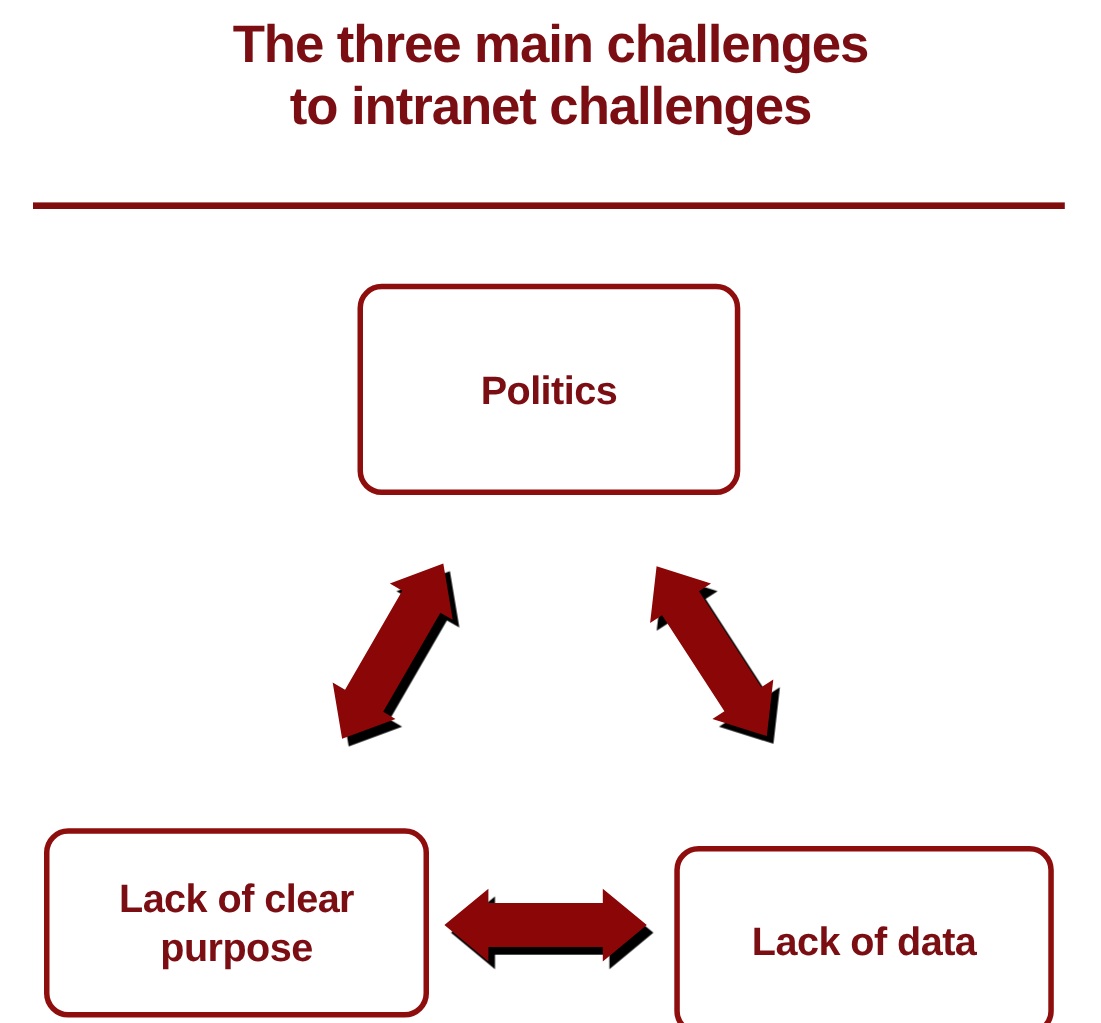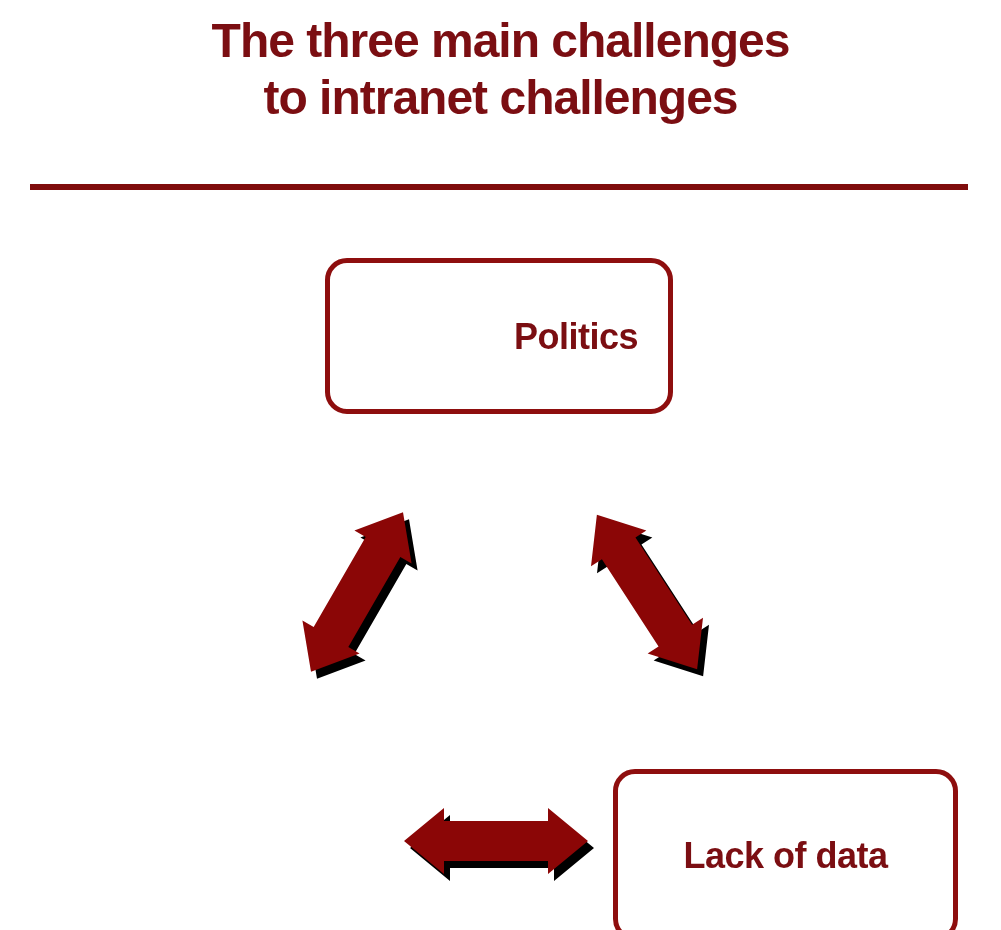--- a/index.html
+++ b/index.html
@@ -47,21 +47,21 @@
     text-align: center;
     color: #7b0e12;
     font-size: 36px;
     font-weight: bold;
     line-height: 45px;
     letter-spacing: -0.5px;
   }
   .node-box .node-label {
     padding: 0 30px;
   }
-  #box-politics { left: 325px; top: 258px; width: 348px; height: 156px; justify-content: flex-end; }
+  #box-politics { left: 325px; top: 258px; width: 348px; height: 192px; }
   #box-purpose  { left: 40px;  top: 753px; width: 350px; height: 172px; }
   #box-data     { left: 613px; top: 753px; width: 345px; height: 172px; margin-top: 16px; }
   .arrow-svg {
     position: absolute;
     filter: drop-shadow(6px 7px 0 #000000);
   }
   .arrow-svg polygon {
     fill: #8b0606;
   }
   #arrow-left  { left: 270px; top: 490px; }
@@ -77,20 +77,23 @@
     <div>The three main challenges</div>
     <div>to intranet challenges</div>
   </div>
 
   <div class="divider"></div>
 
   <div class="node-box" id="box-politics">
     <span class="node-label">Politics</span>
   </div>
 
+  <div class="node-box" id="box-purpose">
+    <span class="node-label">Lack of clear purpose</span>
+  </div>
 
   <div class="node-box" id="box-data">
     <span class="node-label">Lack of data</span>
   </div>
 
   <svg class="arrow-svg" id="arrow-left" width="200" height="220" viewBox="0 0 200 220">
     <g transform="rotate(-60 87 102)">
       <polygon points="-5,102 35,69 35,82 139,82 139,69 179,102 139,135 139,122 35,122 35,135"></polygon>
     </g>
   </svg>

